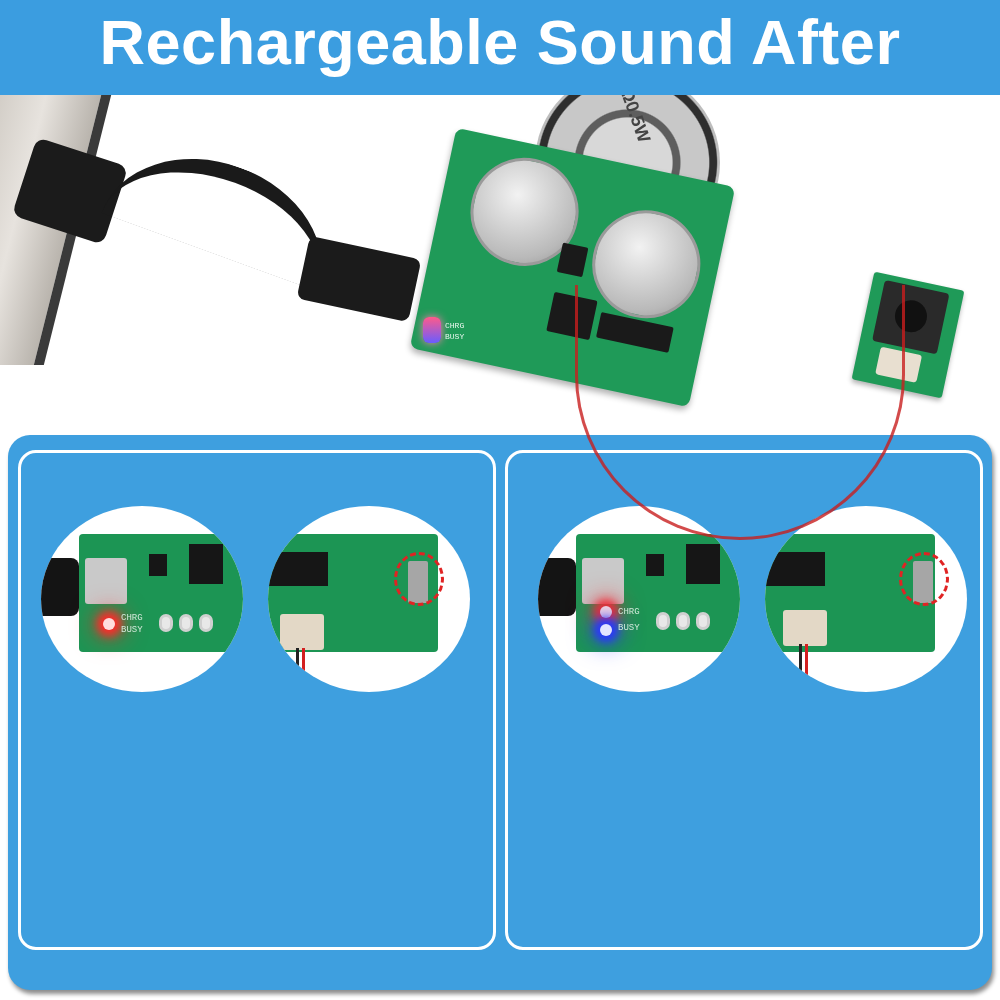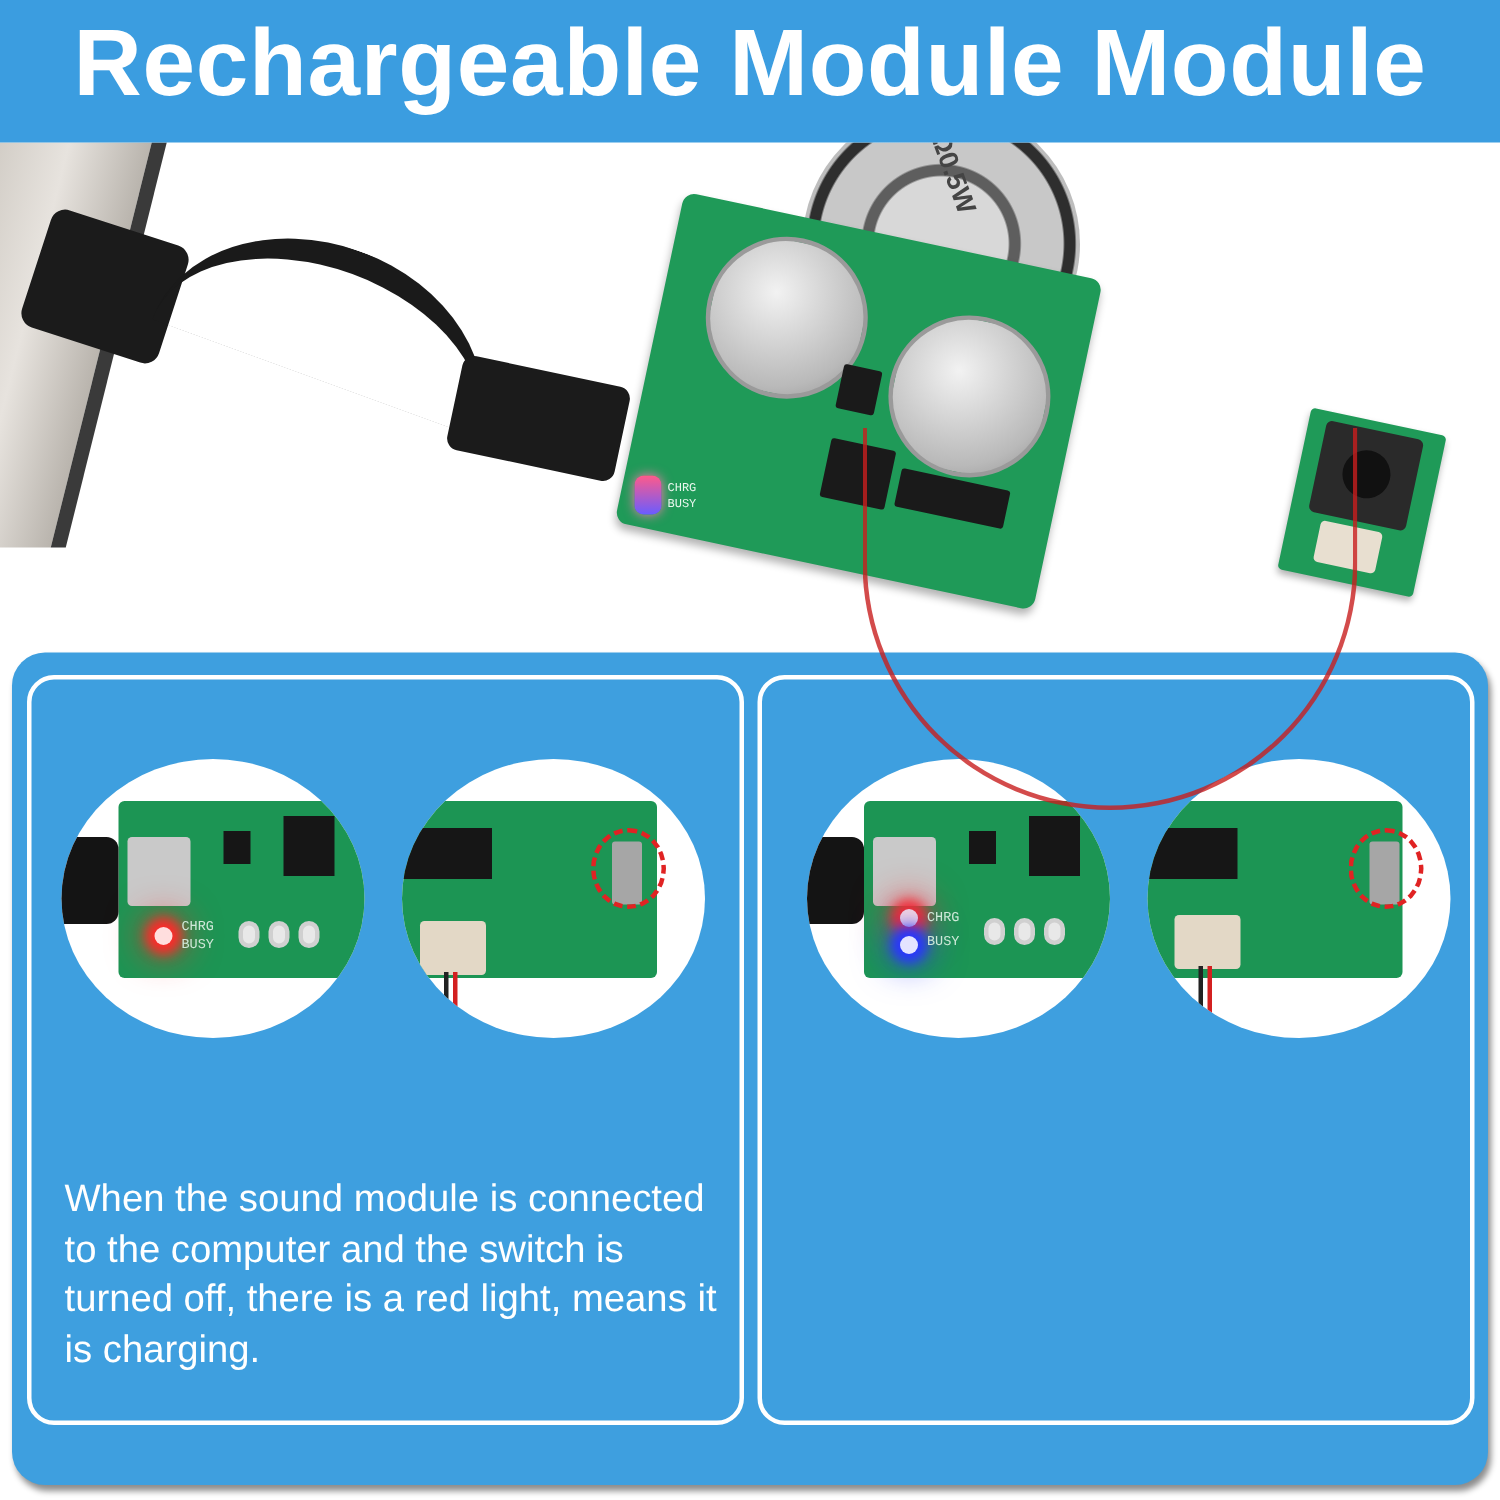--- a/index.html
+++ b/index.html
@@ -155,21 +155,21 @@
   .card-text {
     position: absolute; left: 22px; top: 330px; width: 450px;
     color: #ffffff; font-size: 25.5px; line-height: 33.5px;
   }
   .card-right .card-text { left: 8px; top: 328px; }
 </style>
 </head>
 <body>
 
 <div class="banner">
-  <div class="banner-title">Rechargeable Module Module</div>
+  <div class="banner-title">Rechargeable Sound After</div>
 </div>
 
 <div class="hero">
   <div class="laptop"></div>
   <div class="usb-a"></div>
   <div class="cable"></div>
   <div class="usb-micro"></div>
 
   <div class="speaker"></div>
   <div class="speaker-label">8Ω0.5W</div>
@@ -219,21 +219,20 @@
       <div class="mini-pcb" style="left:-10px;">
         <div class="mini-chip" style="left:10px;top:18px;width:60px;height:34px;"></div>
       </div>
       <div class="slide-switch" style="left:140px;top:55px;"></div>
       <div class="dash-circle" style="left:126px;top:46px;"></div>
       <div class="jst" style="left:12px;top:108px;"></div>
       <div class="wire-k" style="left:28px;top:142px;"></div>
       <div class="wire-r" style="left:34px;top:142px;"></div>
     </div>
 
-    <div class="card-text">When the sound module is connected to the computer and the switch is turned off, there is a red light, means it is charging.</div>
   </div>
 
   <div class="card card-right">
     <div class="photo" style="left:30px;">
       <div class="mini-pcb">
         <div class="mini-chip" style="left:110px;top:10px;width:34px;height:40px;"></div>
         <div class="mini-chip" style="left:70px;top:20px;width:18px;height:22px;"></div>
       </div>
       <div class="usb-plug"></div>
       <div class="usb-port"></div>

